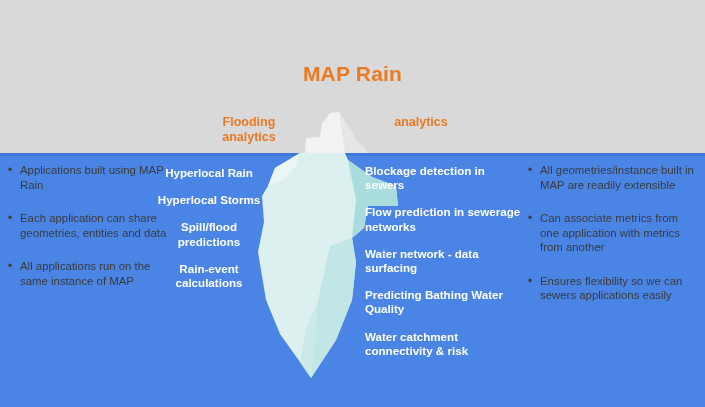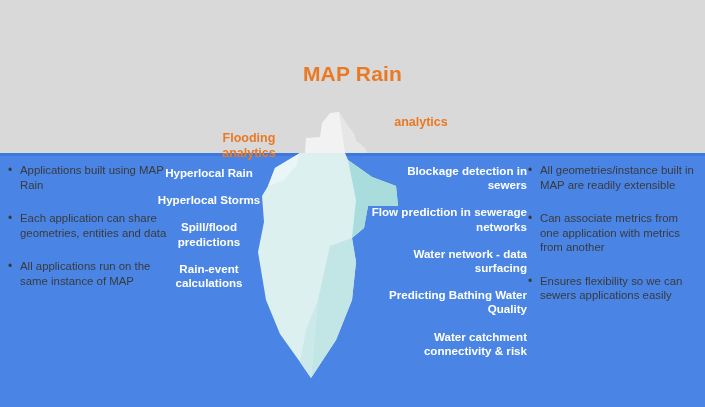--- a/index.html
+++ b/index.html
@@ -40,21 +40,21 @@
     color:#ea7923;
   }
   
   .colhead {
     position:absolute;
     font-size:12.5px; font-weight:bold;
     color:#ea7923;
     text-align:center;
     line-height:15px;
   }
-  #colhead-left  { left:193px; top:115px; width:112px;margin-top:16px; }
+  #colhead-left  { left:193px; top:115px; width:112px; }
   #colhead-right { left:357px; top:115px; width:128px; }
   
   #iceberg {
     position:absolute; left:0; top:0;
     width:705px; height:407px;
     pointer-events:none;
   }
   
   .sidepanel {
     position:absolute;
@@ -79,21 +79,21 @@
   }
   .bullet-text { flex:1 1 auto; }
   
   .featcol {
     position:absolute;
     font-size:11.6px; font-weight:bold;
     color:#ffffff;
     line-height:14.2px;
   }
   #featcol-left  { left:150px; top:166px; width:118px; text-align:center; }
-  #featcol-right { left:365px; top:164px; width:162px; text-align:right; }
+  #featcol-right { left:365px; top:164px; width:162px; text-align:left; }
   .feat-item { margin-bottom:13px; }
   #featcol-right .feat-item { margin-bottom:13px; }
 </style>
 </head>
 <body>
 
 <div id="slide">
 
   <div id="water"></div>
   <div id="waterline"></div>

